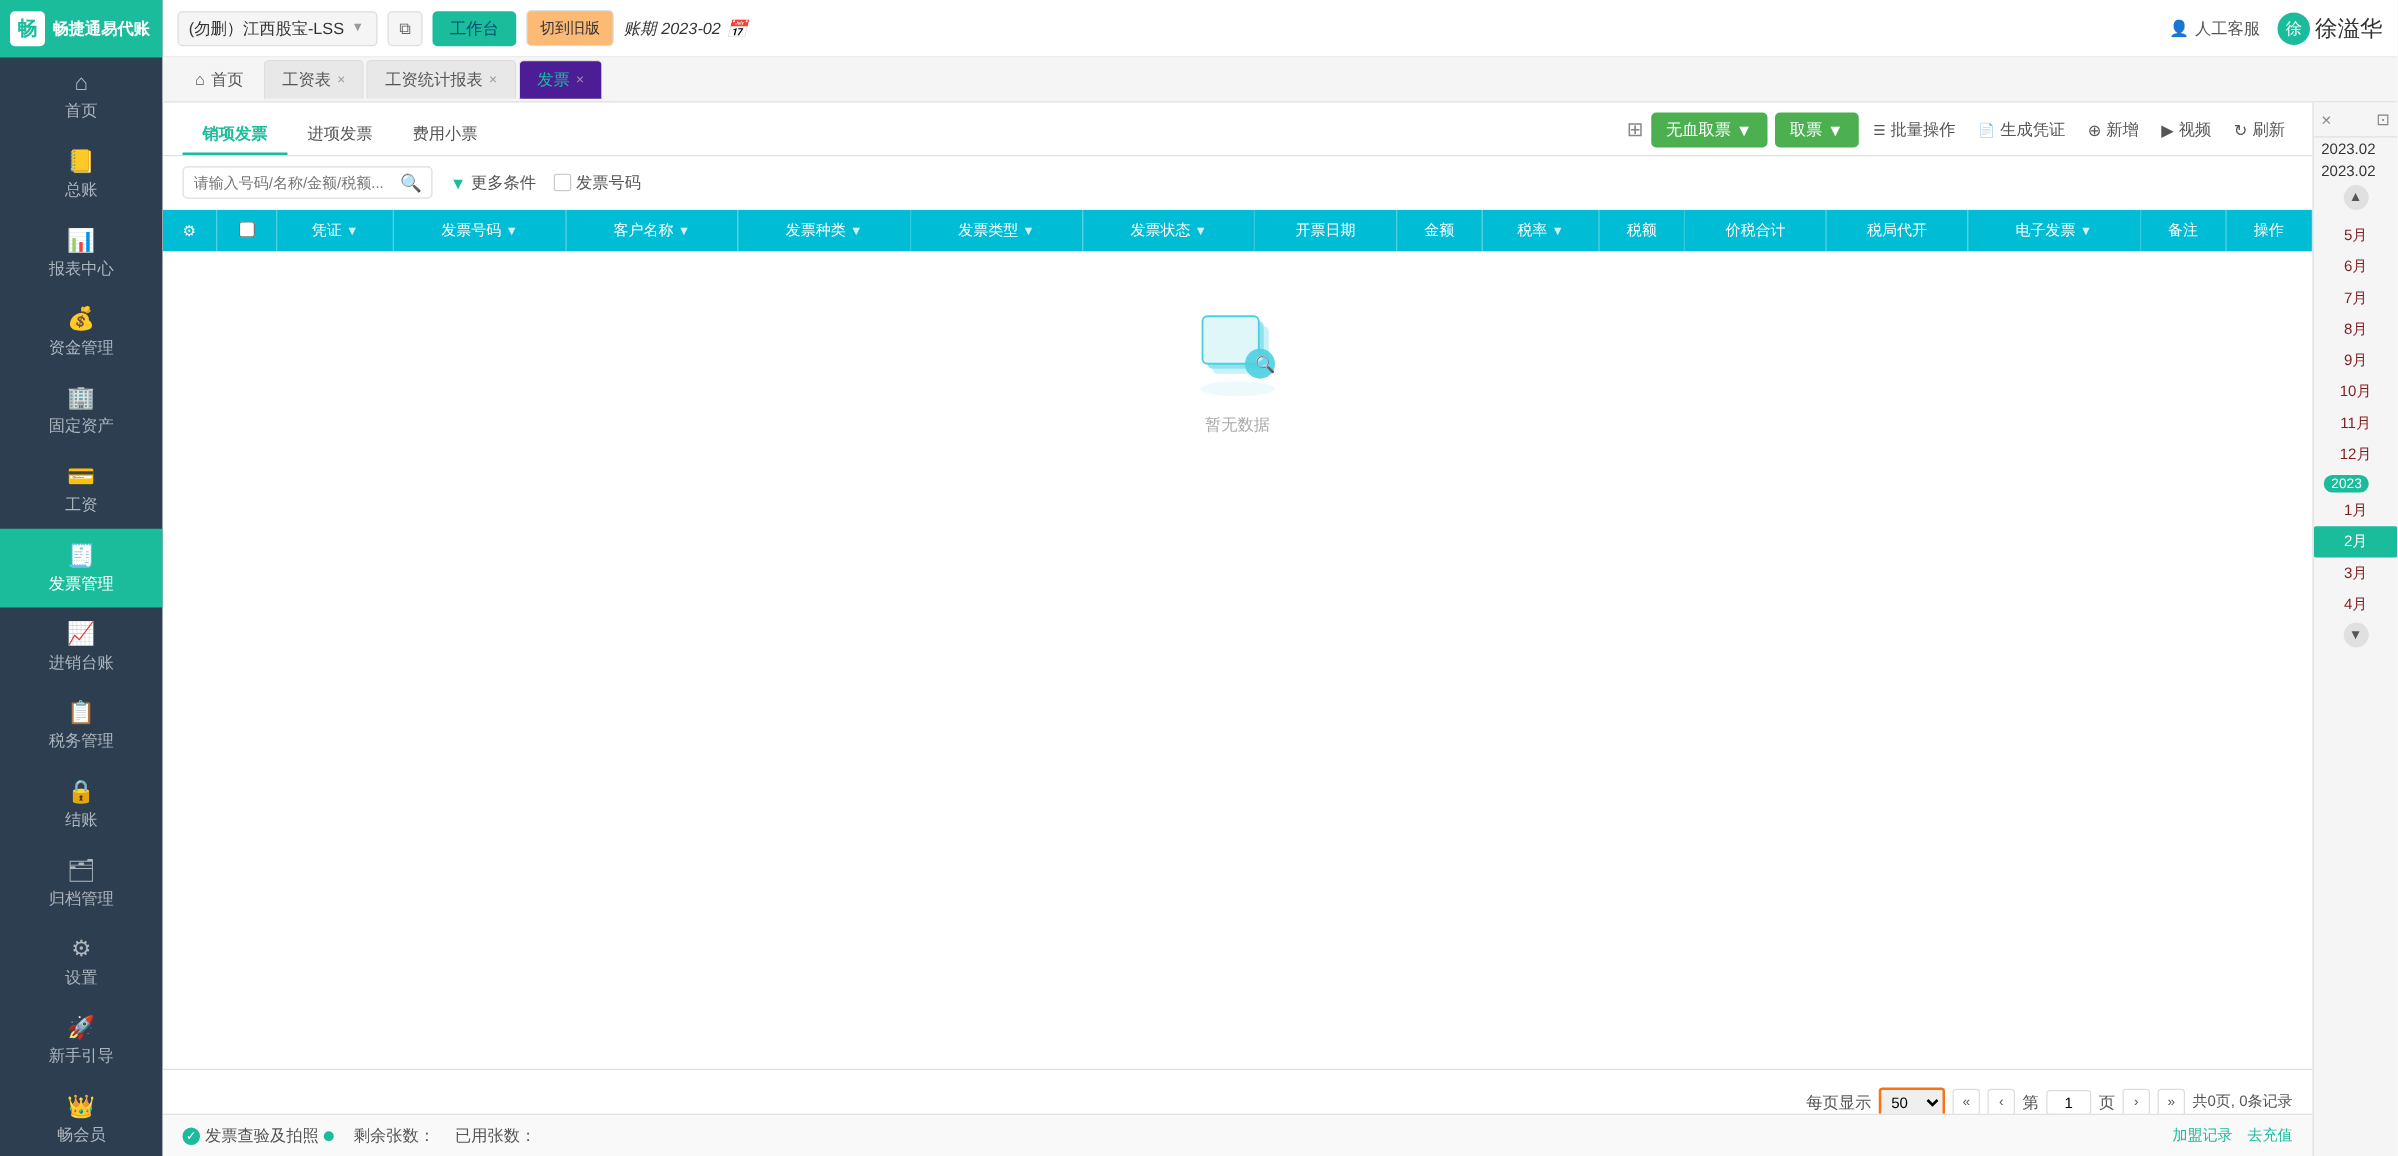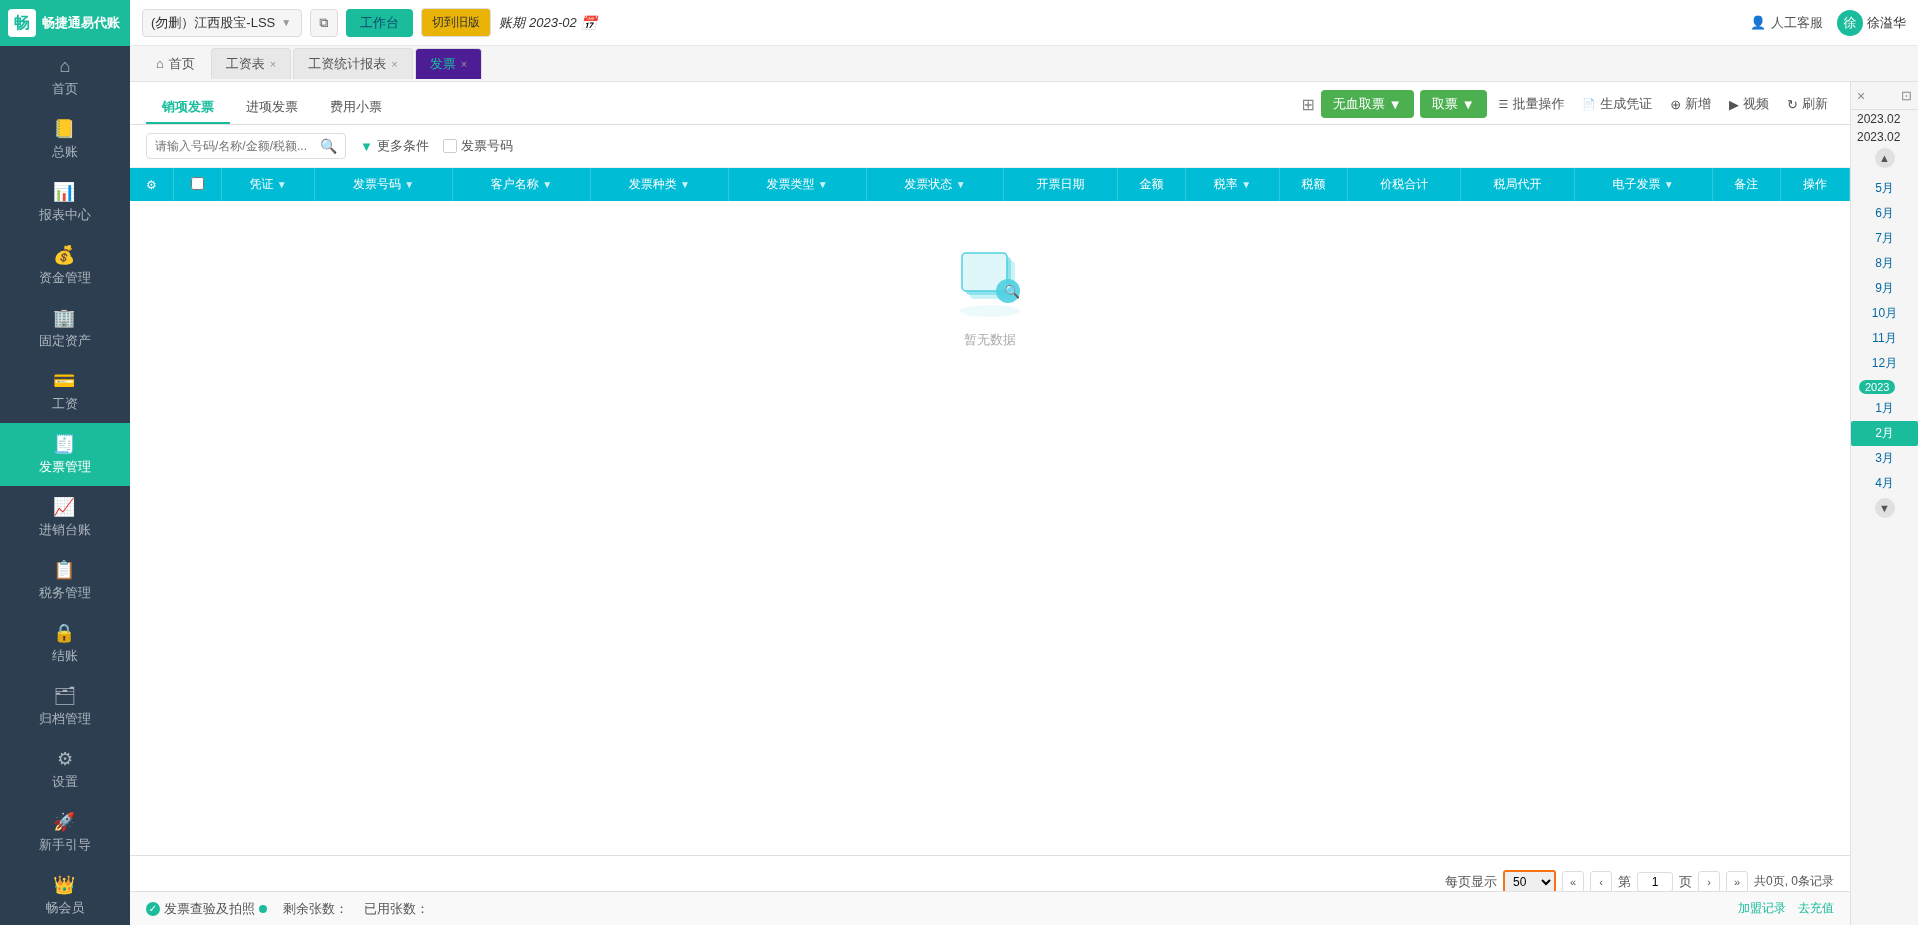--- a/index.html
+++ b/index.html
@@ -98,21 +98,21 @@
       background: #1abc9c;
       color: #0c4a6e;
       border: none;
       border-radius: 4px;
       padding: 5px 14px;
       cursor: pointer;
       font-size: 13px;
       text-align: right;
     }
     .btn-old-version {
-      background: #eab308;
+      background: #fdba74;
       color: #333;
       border: 1px solid #ddd;
       border-radius: 4px;
       padding: 5px 10px;
       cursor: pointer;
       font-size: 12px;
     }
     .period-info {
       display: flex;
       align-items: center;
@@ -147,21 +147,21 @@
       height: 26px;
       background: #ccc;
       border-radius: 50%;
       display: flex;
       align-items: center;
       justify-content: center;
       font-size: 13px;
       color: white;
       background: #1abc9c;
     }
-    .user-name { font-size: 13px; color: #333; }
+    .user-name { font-size: 18px; color: #333; }
 
     
     .tabbar {
       background: #f5f5f5;
       display: flex;
       align-items: center;
       padding: 0 12px;
       border-bottom: 1px solid #e0e0e0;
       height: 36px;
       flex-shrink: 0;
@@ -486,21 +486,21 @@
       color: #888;
       font-size: 13px;
     }
     .date-list {
       overflow-y: auto;
       flex: 1;
     }
     .date-month-item {
       padding: 4px 8px;
       font-size: 12px;
-      color: #0369a1;
+      color: #7f1d1d;
       cursor: pointer;
       text-align: center;
     }
     .date-month-item.active {
       background: #1abc9c;
       color: white;
       border-radius: 2px;
     }
     .date-year-label {
       font-size: 12px;

